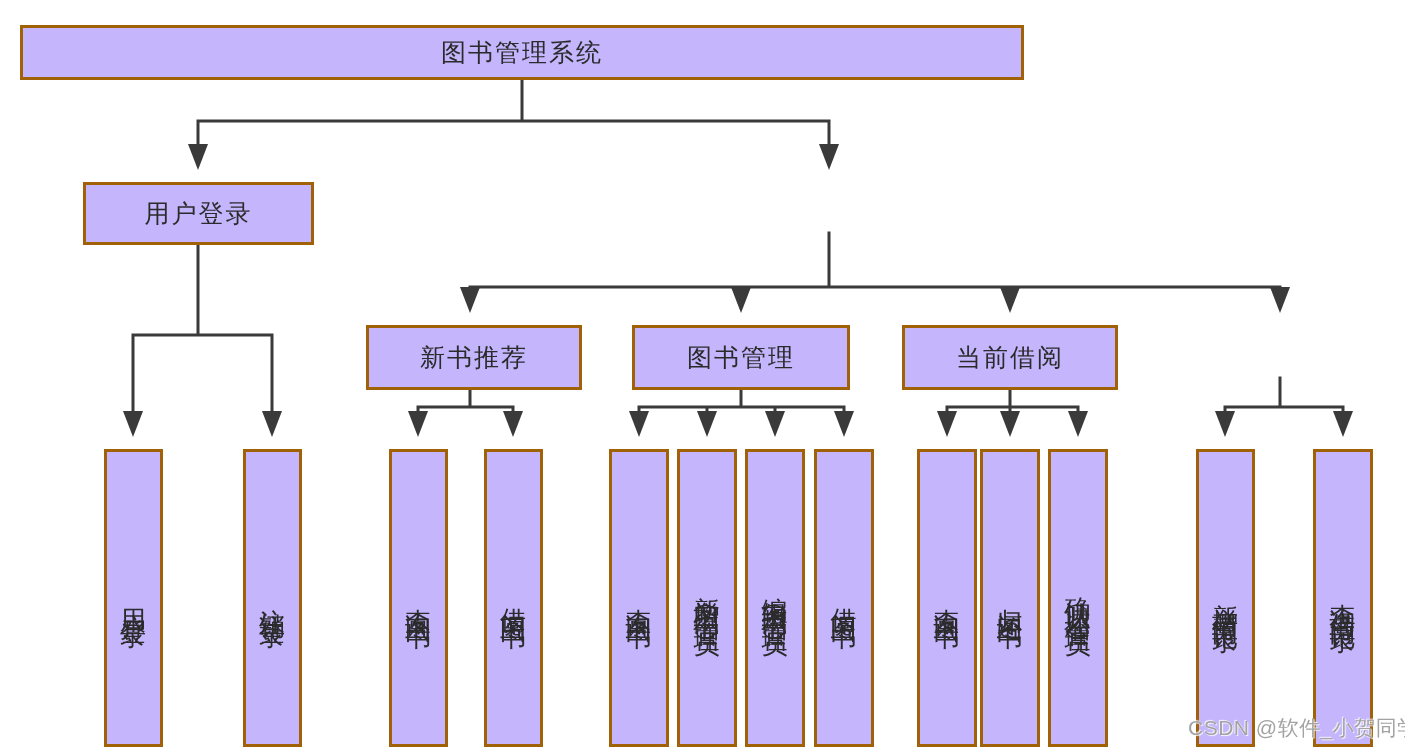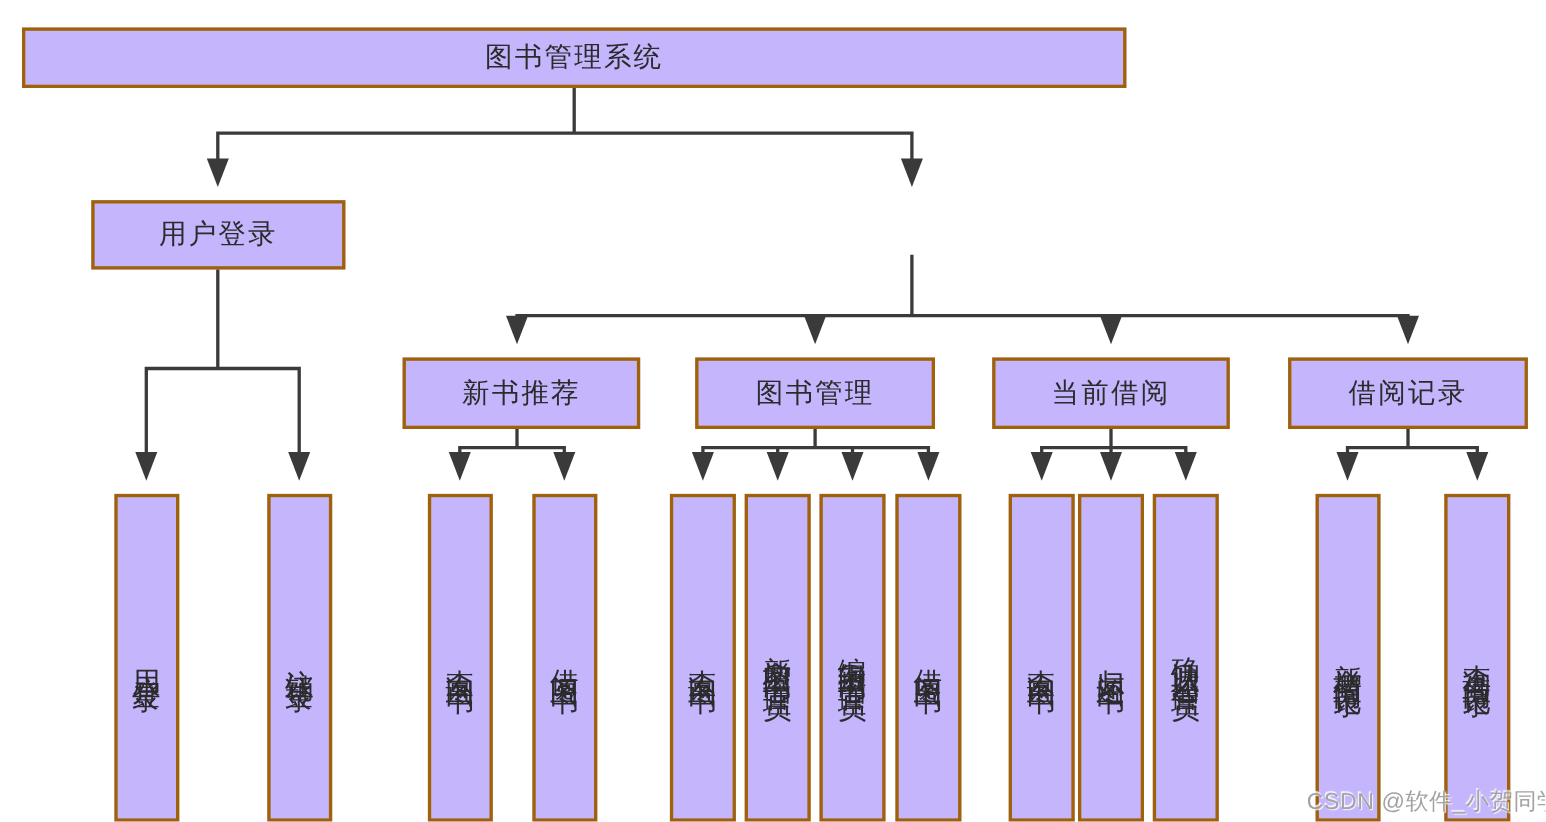--- a/index.html
+++ b/index.html
@@ -84,21 +84,20 @@
     </g>
   </svg>
 
   <div class="box hbox b-root">图书管理系统</div>
 
   <div class="box hbox b-userlogin">用户登录</div>
 
   <div class="box hbox b-newbook">新书推荐</div>
   <div class="box hbox b-borrowing">图书管理</div>
   <div class="box hbox b-current">当前借阅</div>
-  <div class="box hbox b-records">借阅记录</div>
 
   <div class="box vbox b-ul1">用户登录</div>
   <div class="box vbox b-ul2">注销登录</div>
 
   <div class="box vbox b-nb1">查询图书</div>
   <div class="box vbox b-nb2">借阅图书</div>
 
   <div class="box vbox b-bb1">查询图书</div>
   <div class="box vbox b-bb2">新增图书（管理员）</div>
   <div class="box vbox b-bb3">编辑图书（管理员）</div>

